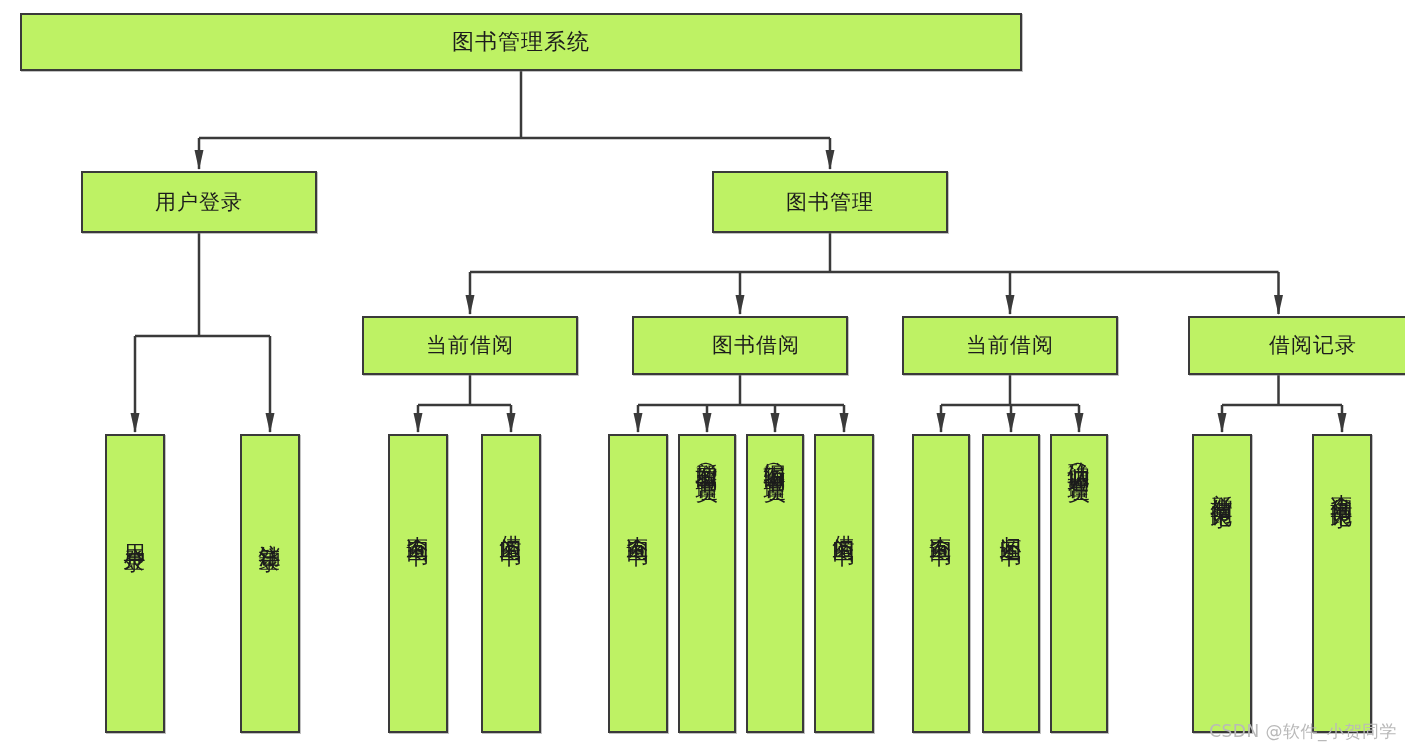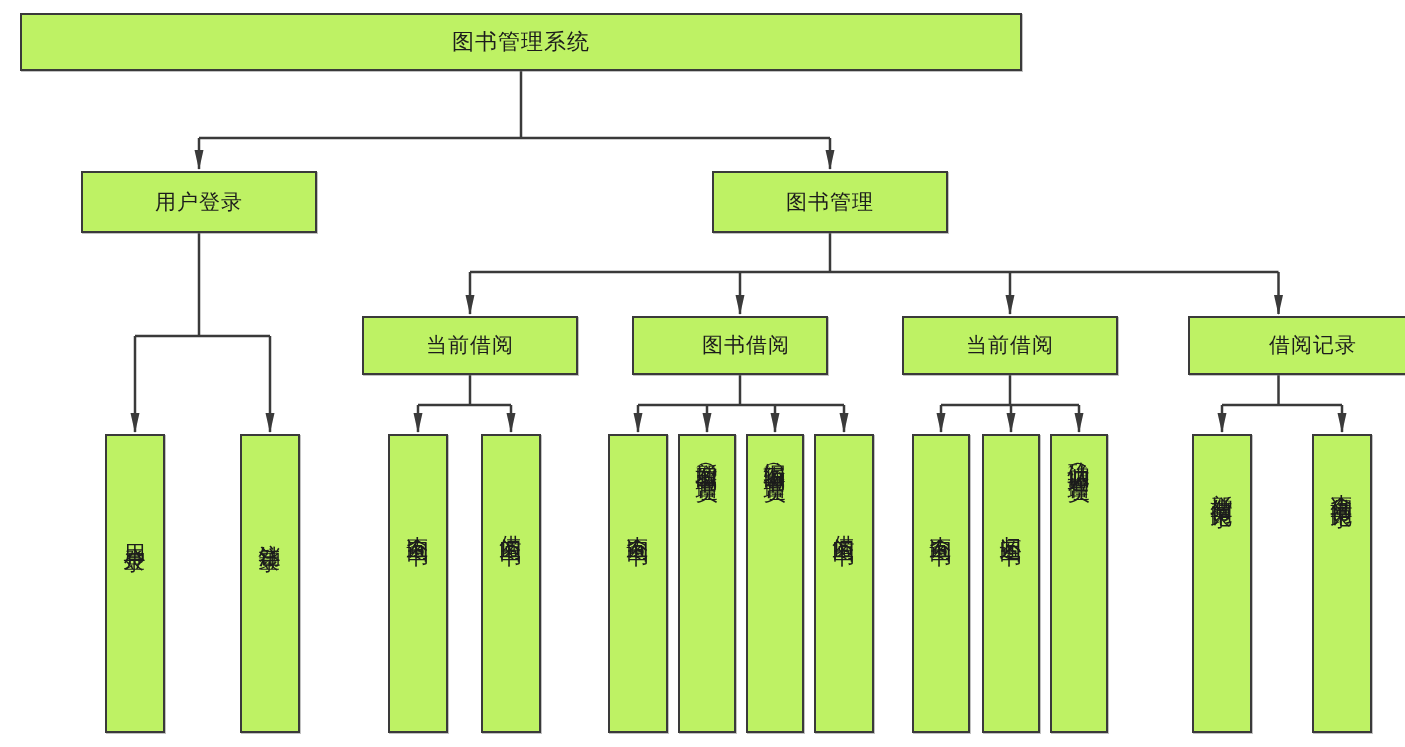--- a/index.html
+++ b/index.html
@@ -128,21 +128,21 @@
       </div>
       <div class="node lvl2" style="left: 81px; top: 171px; width: 236px; height: 62px;">
         <span class="label">用户登录</span>
       </div>
       <div class="node lvl2" style="left: 712px; top: 171px; width: 236px; height: 62px; align-items: center;">
         <span class="label">图书管理</span>
       </div>
       <div class="node lvl3" style="left: 362px; top: 316px; width: 216px; height: 59px;">
         <span class="label">当前借阅</span>
       </div>
-      <div class="node lvl3" style="left: 632px; top: 316px; width: 196px; height: 59px; padding-left: 32px;">
+      <div class="node lvl3" style="left: 632px; top: 316px; width: 216px; height: 59px; padding-left: 32px;">
         <span class="label">图书借阅</span>
       </div>
       <div class="node lvl3" style="left: 902px; top: 316px; width: 216px; height: 59px;">
         <span class="label">当前借阅</span>
       </div>
       <div class="node lvl3" style="left: 1188px; top: 316px; width: 250px; height: 59px;">
         <span class="label">借阅记录</span>
       </div>
       <div class="node leaf vert" style="left: 105px; top: 434px; width: 60px; height: 299px; padding-top: 90px;">
         <span class="label">用户登录</span>
@@ -177,13 +177,14 @@
       <div class="node leaf vert" style="left: 1050px; top: 434px; width: 58px; height: 299px; padding-top: 8px;">
         <span class="label">确认归还（管理员）</span>
       </div>
       <div class="node leaf vert" style="left: 1192px; top: 434px; width: 60px; height: 299px; padding-top: 40px;">
         <span class="label">新增借阅记录</span>
       </div>
       <div class="node leaf vert" style="left: 1312px; top: 434px; width: 60px; height: 299px; padding-top: 40px;">
         <span class="label">查询借阅记录</span>
       </div>
     </div>
+  <div class="watermark">CSDN @软件_小贺同学</div>
 </div>
 
 </body></html>

